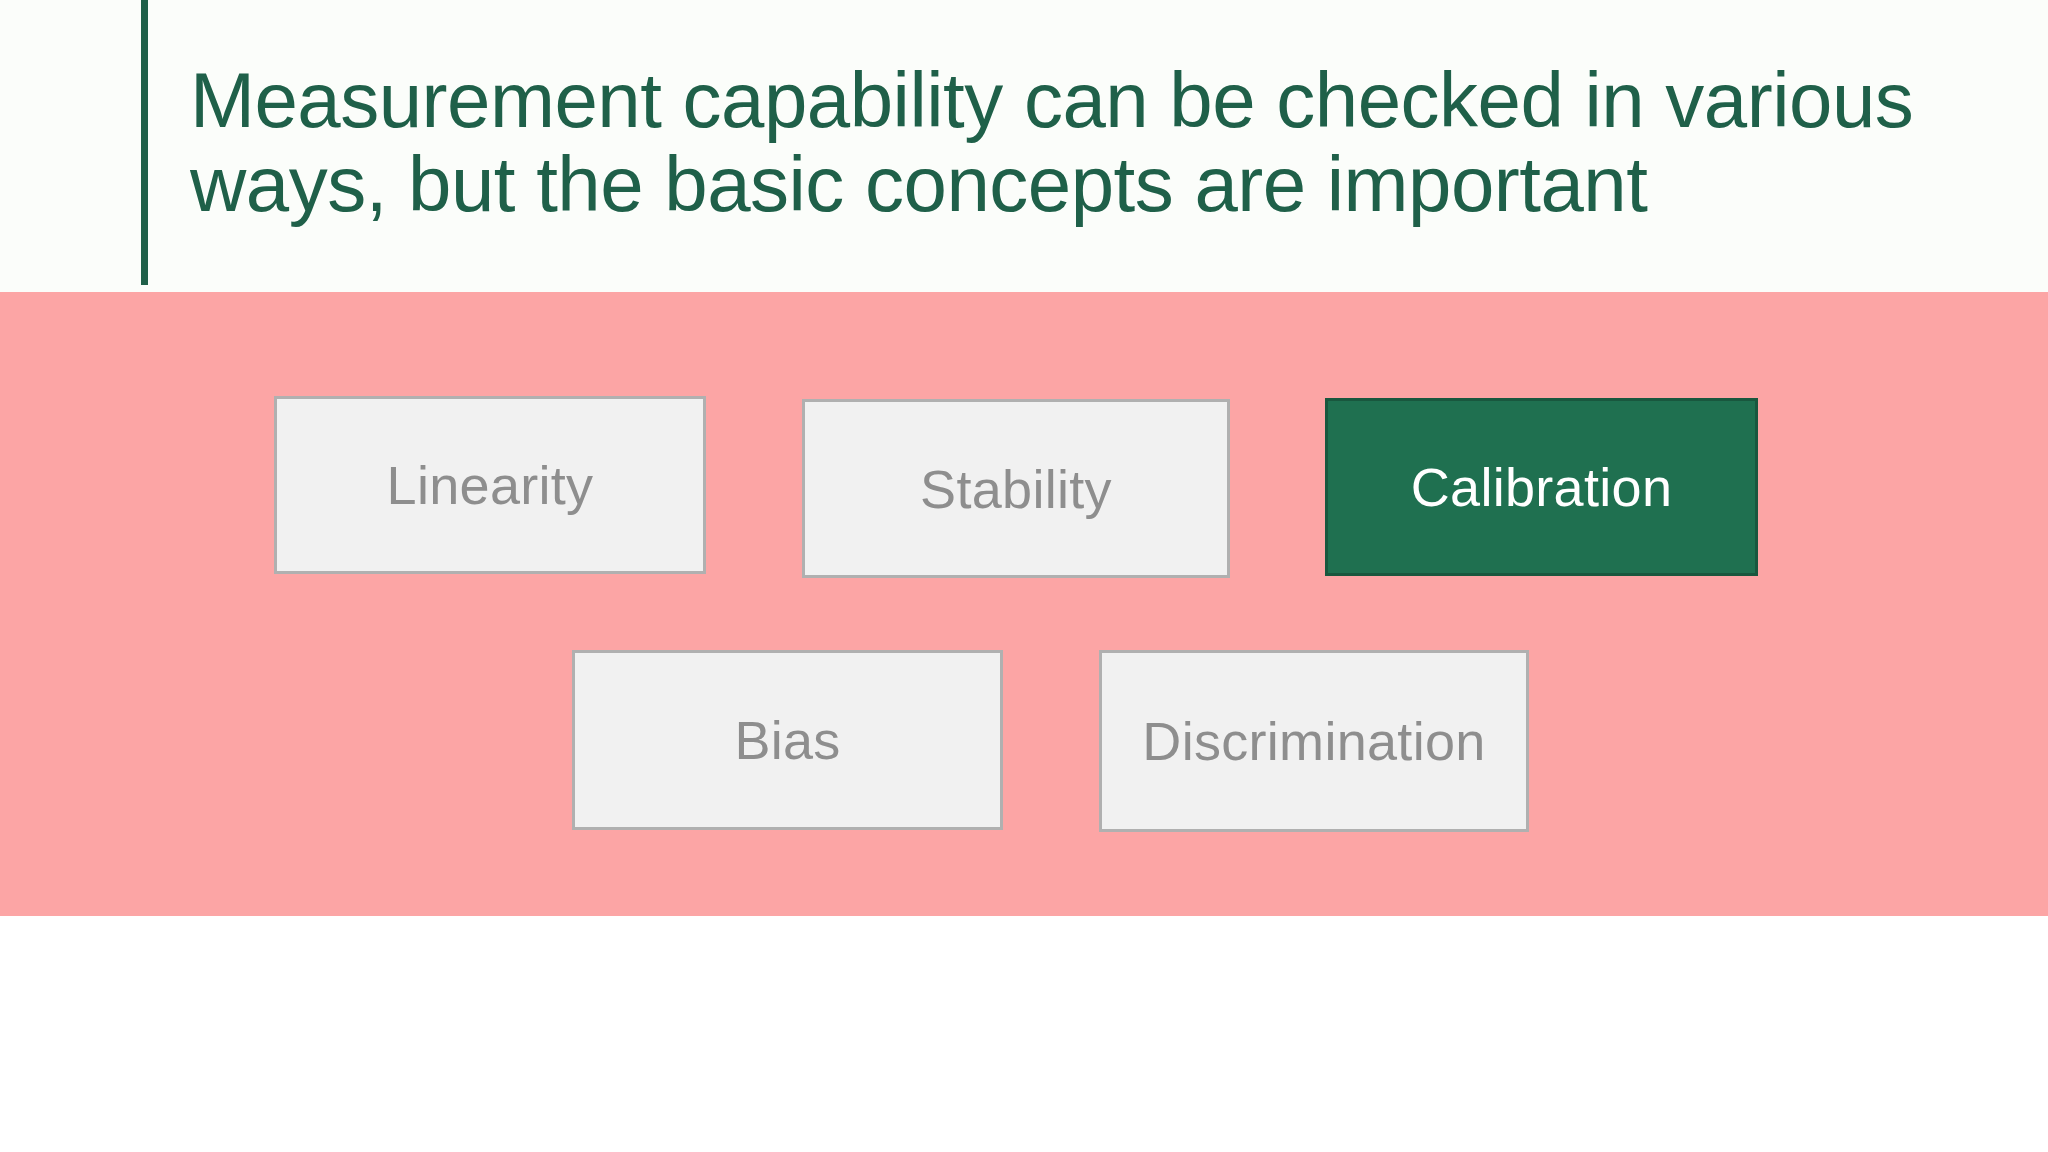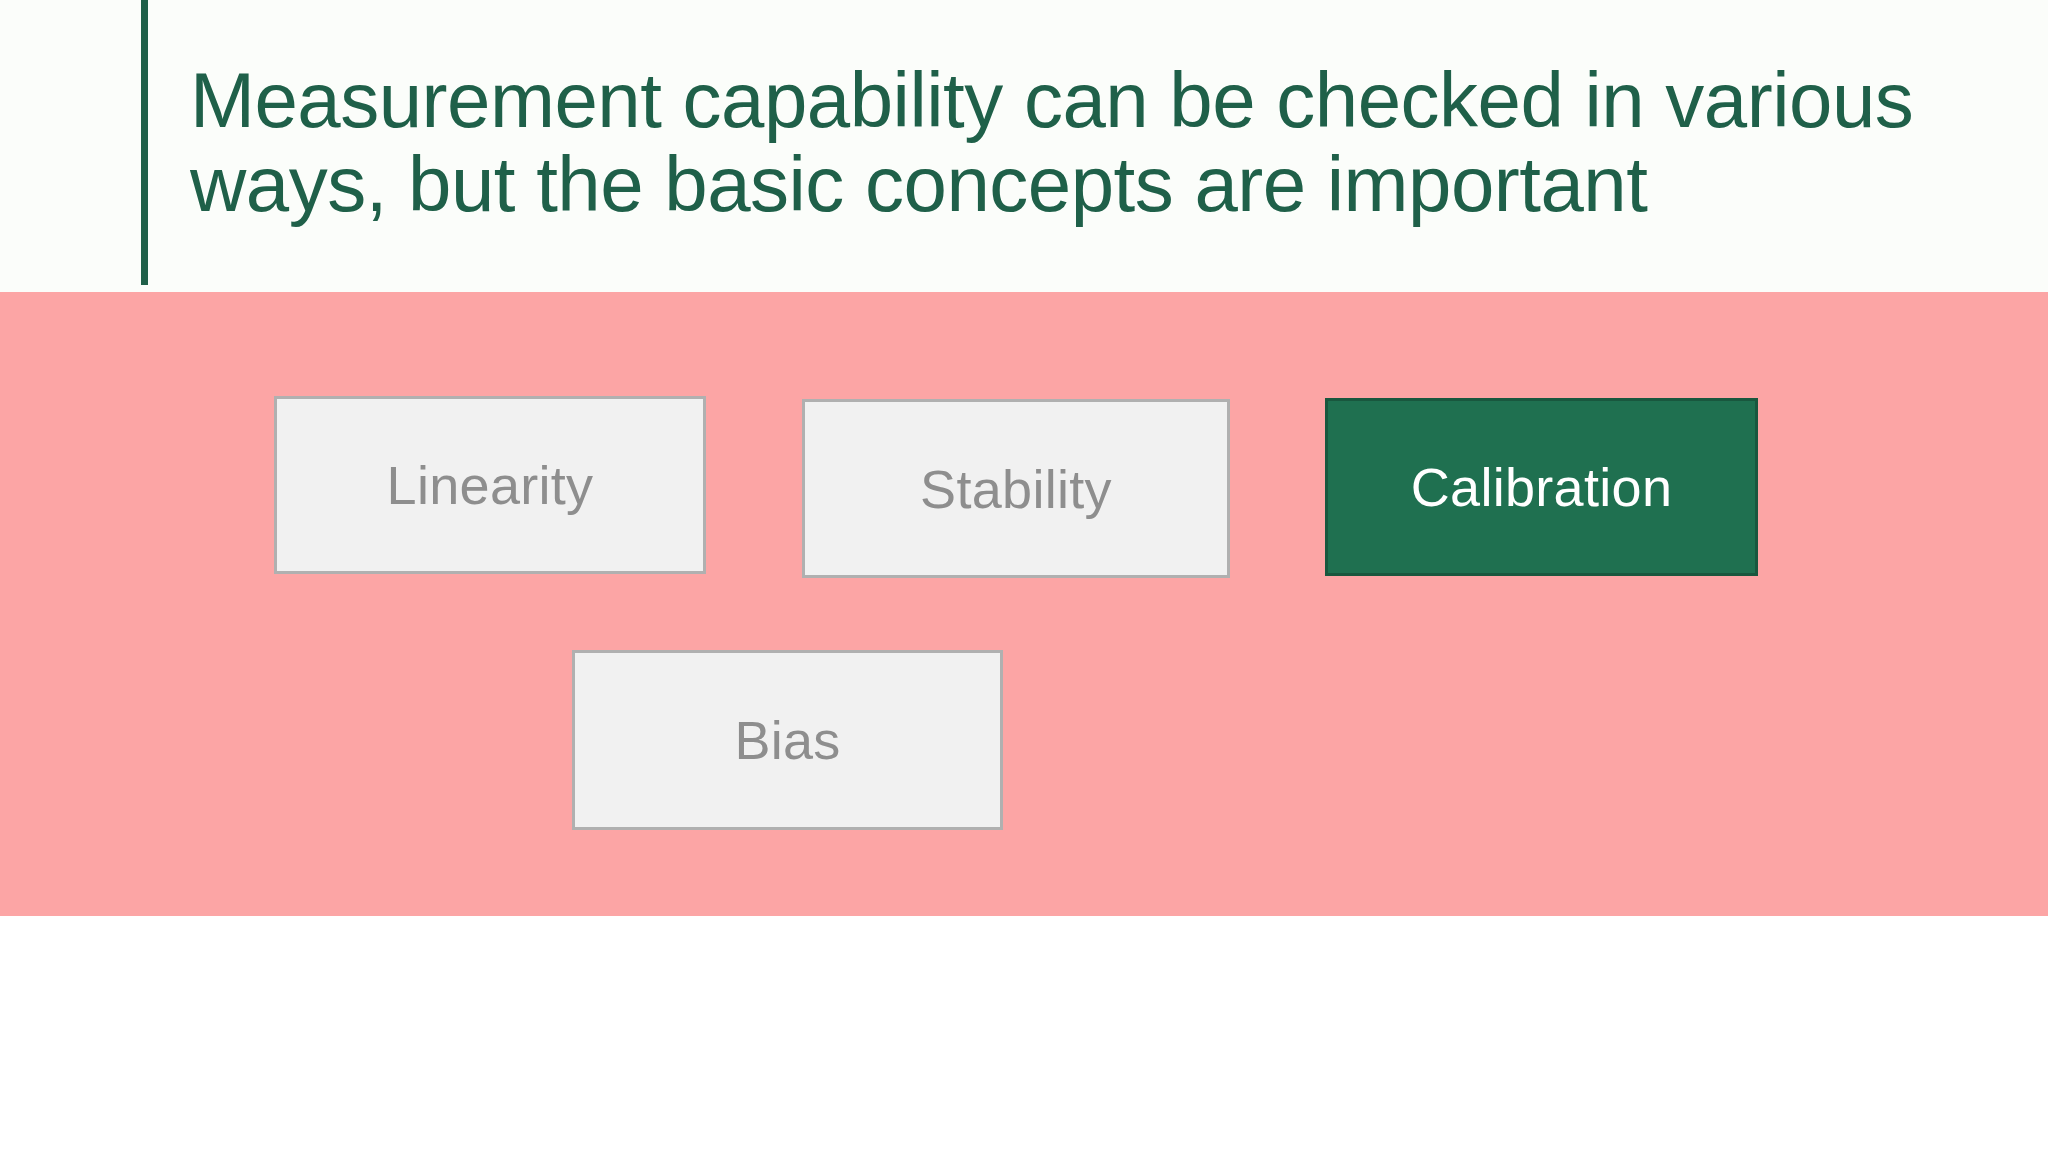--- a/index.html
+++ b/index.html
@@ -107,20 +107,23 @@
   </div>
 
   <div class="box active" style="left:1313px; top:398px; width:433px; height:178px;">
     <span class="box-label">Calibration</span>
   </div>
 
   <div class="box inactive" style="left:560px; top:650px; width:431px; height:180px;">
     <span class="box-label">Bias</span>
   </div>
 
+  <div class="box inactive" style="left:1087px; top:650px; width:430px; height:182px;">
+    <span class="box-label">Discrimination</span>
+  </div>
 
   <div class="footer">
 
     
 
     
 
     
 
     

